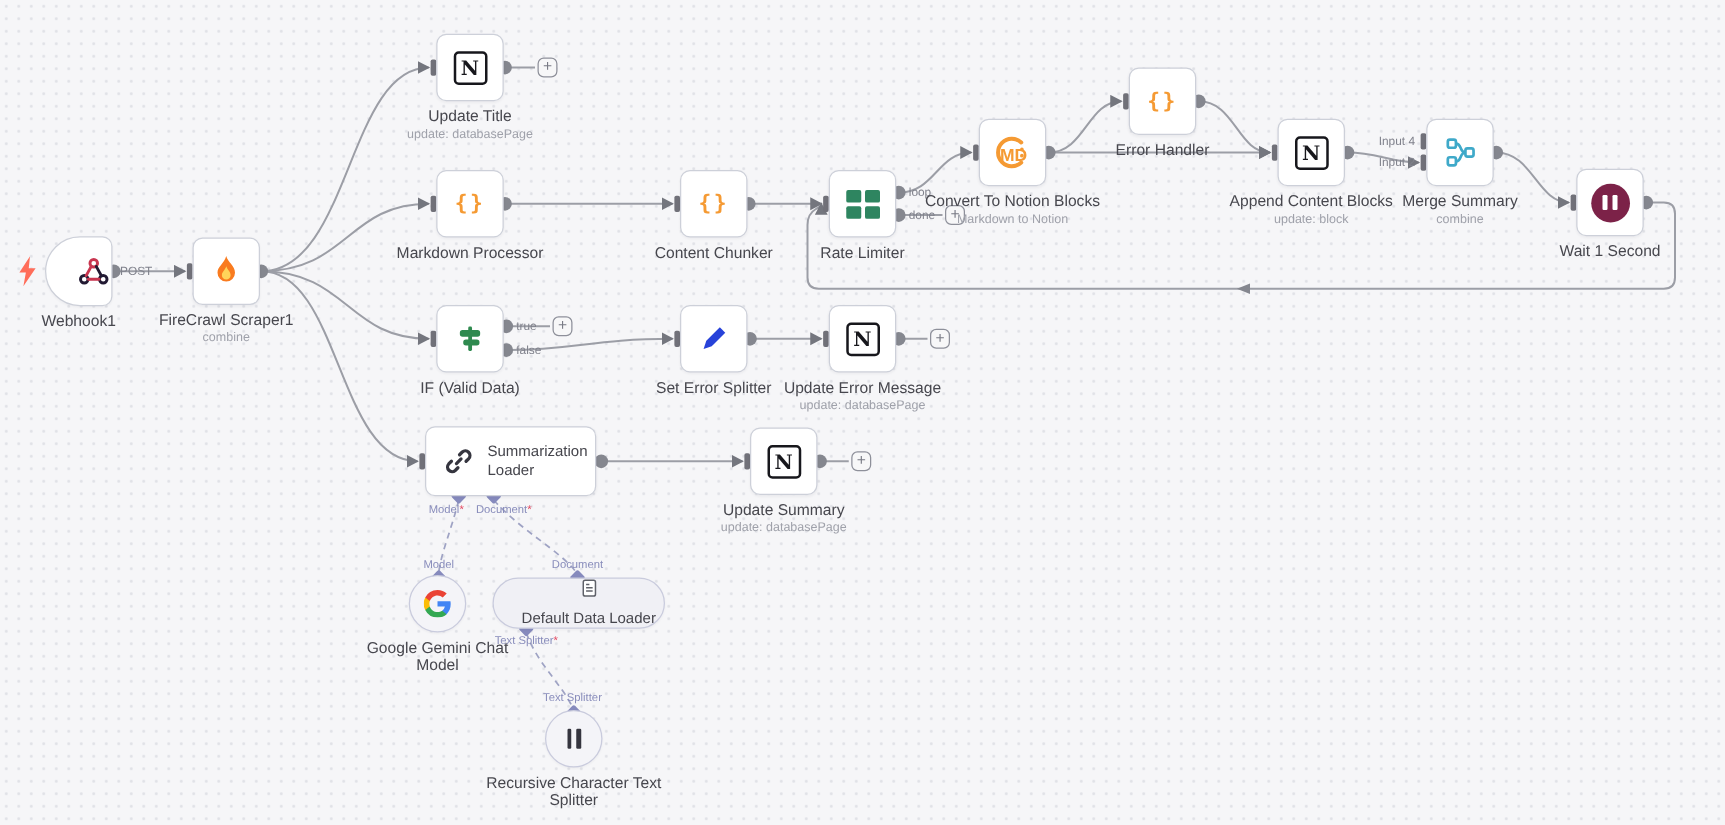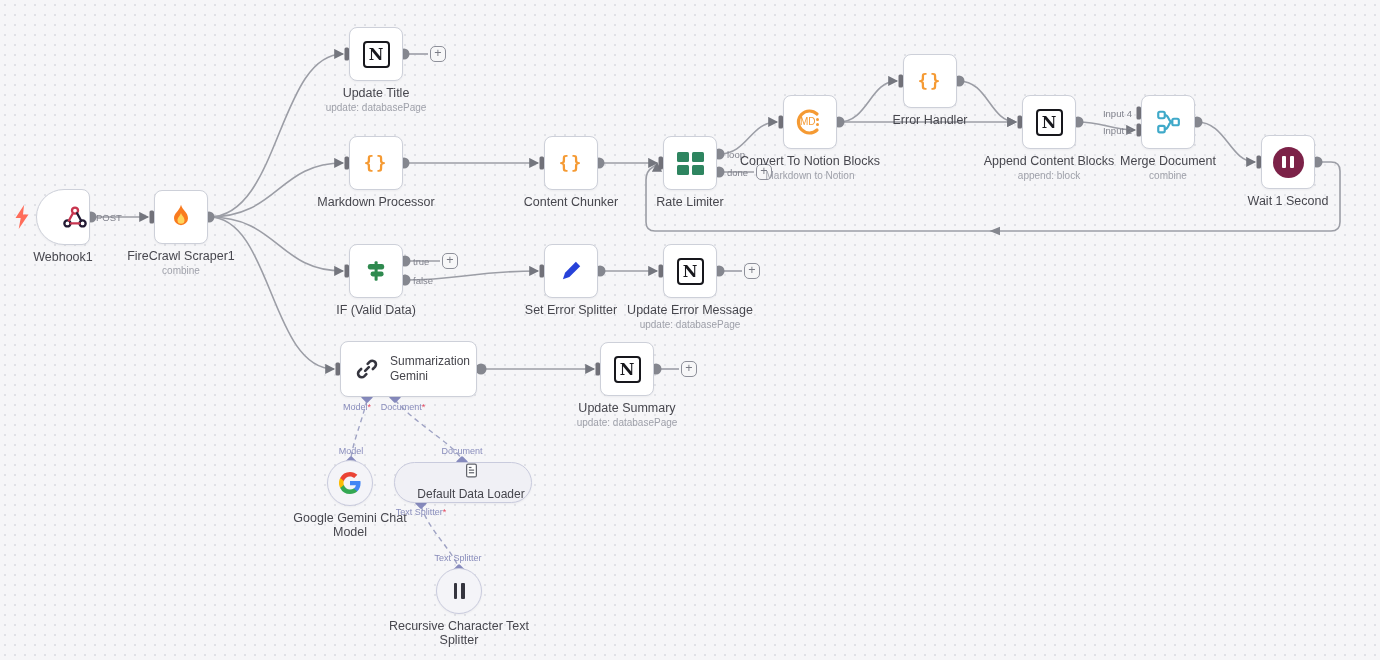--- a/index.html
+++ b/index.html
@@ -42,21 +42,21 @@
     display:flex; align-items:center; justify-content:center;
     font-family:"DejaVu Serif", serif; font-weight:bold; font-size:16px; color:#17171c;
   }
   .grid-ic { display:grid; grid-template-columns:12px 12px; grid-gap:3px; }
   .grid-ic span { width:12px; height:10px; background:#2e8560; border-radius:1.5px; }
   .pause-ic { width:31px; height:31px; border-radius:50%; background:#7c2248; display:flex; align-items:center; justify-content:center; gap:4px; }
   .pause-ic i { display:block; width:4px; height:12px; background:#fff; border-radius:1px; }
   .bars-ic { display:flex; gap:4px; }
   .bars-ic i { display:block; width:3.5px; height:16px; background:#35353f; border-radius:1px; }
   .md-wrap { position:relative; width:28px; height:28px; }
-  .md-wrap .md-txt { position:absolute; left:4px; top:8px; font-size:10px; font-weight:normal; color:#f59a33; letter-spacing:0; }
+  .md-wrap .md-txt { position:absolute; left:4px; top:8px; font-size:14px; font-weight:bold; color:#f59a33; letter-spacing:0; }
 </style>
 </head>
 <body>
 
 <div class="canvas">
 
   <svg class="wire-layer">
     <defs>
       <marker id="ah" markerWidth="8" markerHeight="8" refX="5.5" refY="3.2" orient="auto">
         <path d="M0,0 L6.2,3.2 L0,6.4 Z" fill="#74767e"></path>
@@ -240,34 +240,34 @@
         <div>Error Handler</div>
       </div>
   </div>
 
   <div class="node" style="left:1022px;top:95px">
     <span class="notion-box">
         <span>N</span>
       </span>
     <div class="nlabel">
       <div>Append Content Blocks</div>
-      <div class="nsub">append: block</div>
+      <div class="nsub">update: block</div>
     </div>
   </div>
 
   <div class="node" style="left:1141px;top:95px">
     <svg width="26" height="26" viewBox="0 0 24 24" fill="none" stroke="#3fa9c9" stroke-width="2">
       <rect x="3" y="2.5" width="6" height="6" rx="1.5"></rect>
       <rect x="3" y="15.5" width="6" height="6" rx="1.5"></rect>
       <rect x="16" y="9" width="6" height="6" rx="1.5"></rect>
       <path d="M9,5.5 C13.5,5.5 11.5,12 16,12"></path>
       <path d="M9,18.5 C13.5,18.5 11.5,12 16,12"></path>
     </svg>
     <div class="nlabel">
-      <div>Merge Document</div>
+      <div>Merge Summary</div>
       <div class="nsub">combine</div>
     </div>
   </div>
 
   <div class="node" style="left:1261px;top:135px">
     <span class="pause-ic">
         <i></i>
         <i></i>
       </span>
     <div class="nlabel">
@@ -306,21 +306,21 @@
     </div>
   </div>
   <div class="plus-btn" style="left:744px;top:263px">+</div>
 
   <div class="node wide" style="left:340px;top:341px">
     <svg width="26" height="26" viewBox="0 0 24 24" fill="none" stroke="#35353f" stroke-width="2.4" stroke-linecap="round">
       <path d="M10.3,13.7 L13.7,10.3"></path>
       <path d="M12.6,7.2 L14.6,5.2 A3.4,3.4 0 0 1 19.4,10 L17.4,12"></path>
       <path d="M11.4,16.8 L9.4,18.8 A3.4,3.4 0 0 1 4.6,14 L6.6,12"></path>
     </svg>
-    <div class="inner-title" style="width:86px">Summarization Gemini</div>
+    <div class="inner-title" style="width:86px">Summarization Loader</div>
   </div>
   <div class="plus-btn" style="left:681px;top:361px">+</div>
 
   <div class="node" style="left:600px;top:342px">
     <span class="notion-box">
         <span>N</span>
       </span>
     <div class="nlabel">
       <div>Update Summary</div>
       <div class="nsub">update: databasePage</div>

